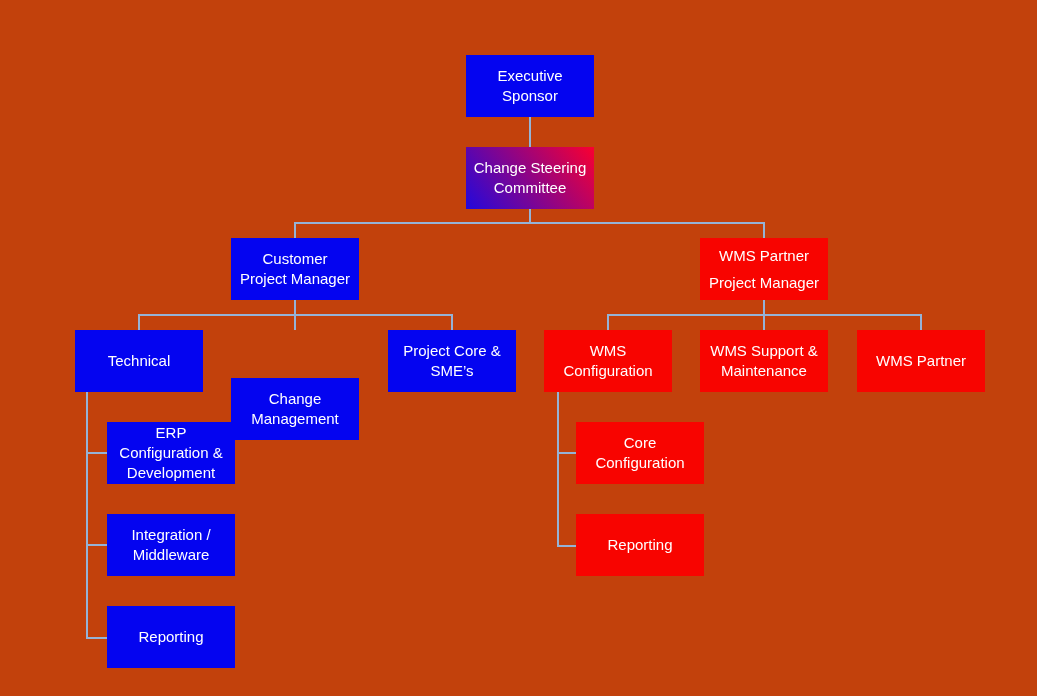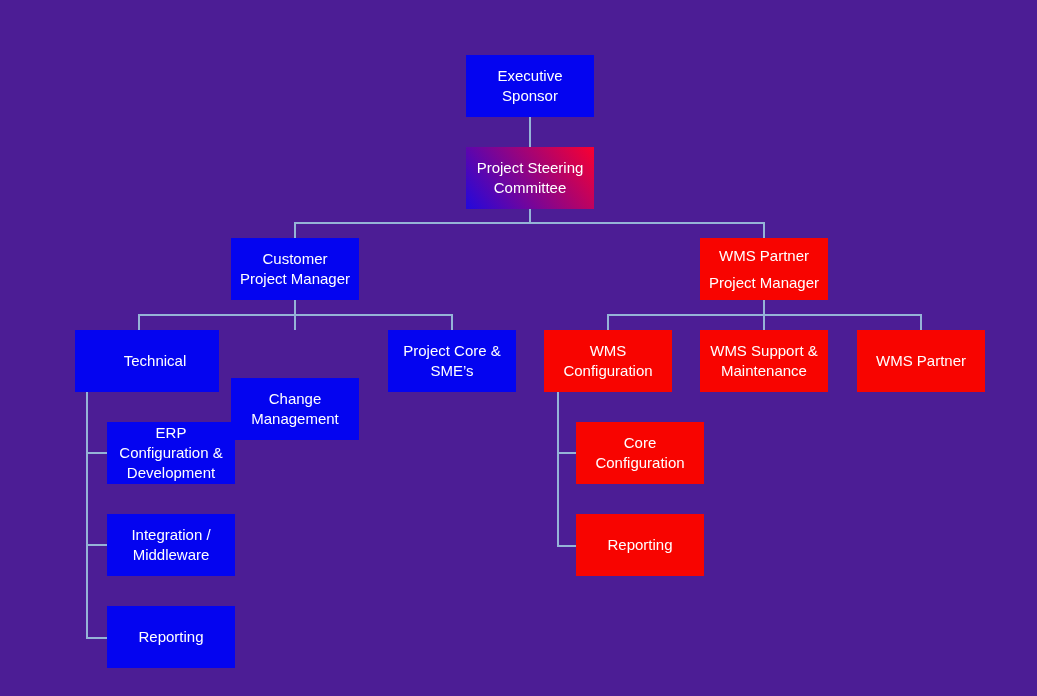--- a/index.html
+++ b/index.html
@@ -1,17 +1,17 @@
 <!DOCTYPE html>
 <html style="--blue: #0404f0; --red: #f80400; --grad-start: #2208dc; --grad-end: #fa0030; --line: #95b3d7;"><head>
 <meta charset="utf-8">
 <style>
   html, body { margin:0; padding:0; background:#ffffff; }
   .canvas {
-    position:relative; width:1037px; height:696px; background:#4c1d95;
+    position:relative; width:1037px; height:696px; background:#c2410c;
     font-family:"Liberation Sans", sans-serif; overflow:hidden;
   }
   
   .con { position:absolute; background:var(--line, #95b3d7); }
   .con.v { width:2px; }
   .con.h { height:2px; }
   
   .node {
     position:absolute; width:128px; height:62px;
     display:flex; align-items:center; justify-content:center;
@@ -20,21 +20,21 @@
   .node .label { white-space:pre-line; line-height:20px; }
   .node-blue { background:var(--blue, #0404f0); }
   .node-red { background:var(--red, #f80400); }
   .node-gradient { background:linear-gradient(52deg, var(--grad-start, #2208dc), var(--grad-end, #fa0030)); }
   
   #node-exec          { left:466px; top:55px;  }
   #node-steering      { left:466px; top:147px; }
   #node-customer-pm   { left:231px; top:238px; }
   #node-wms-pm        { left:700px; top:238px;align-items:center; }
   #node-wms-pm .label { line-height:27px; }
-  #node-technical     { left:75px;  top:330px;padding-left:16px; }
+  #node-technical     { left:75px;  top:330px; }
   #node-change        { left:231px; top:330px; }
   #node-core-sme      { left:388px; top:330px; }
   #node-wms-config    { left:544px; top:330px; }
   #node-wms-support   { left:700px; top:330px; }
   #node-wms-advisory  { left:857px; top:330px; }
   #node-erp           { left:107px; top:422px; }
   #node-integration   { left:107px; top:514px; }
   #node-reporting-tech{ left:107px; top:606px; }
   #node-core-config   { left:576px; top:422px; }
   #node-reporting-wms { left:576px; top:514px; }
@@ -69,21 +69,21 @@
 
   <div class="con v" style="left:557px;top:392px;height:155px"></div>
   <div class="con h" style="left:557px;top:452px;width:19px"></div>
   <div class="con h" style="left:557px;top:545px;width:19px"></div>
 
 <div class="node node-blue" id="node-exec" style="color: rgb(255, 255, 255);">
       <span class="label">Executive
 Sponsor</span>
     </div>
     <div class="node node-gradient" id="node-steering" style="color: rgb(255, 255, 255);">
-      <span class="label">Project Steering
+      <span class="label">Change Steering
 Committee</span>
     </div>
     <div class="node node-blue" id="node-customer-pm" style="color: rgb(255, 255, 255);">
       <span class="label">Customer
 Project Manager</span>
     </div>
     <div class="node node-red" id="node-wms-pm" style="color: rgb(255, 255, 255);">
       <span class="label">WMS Partner
 Project Manager</span>
     </div>

